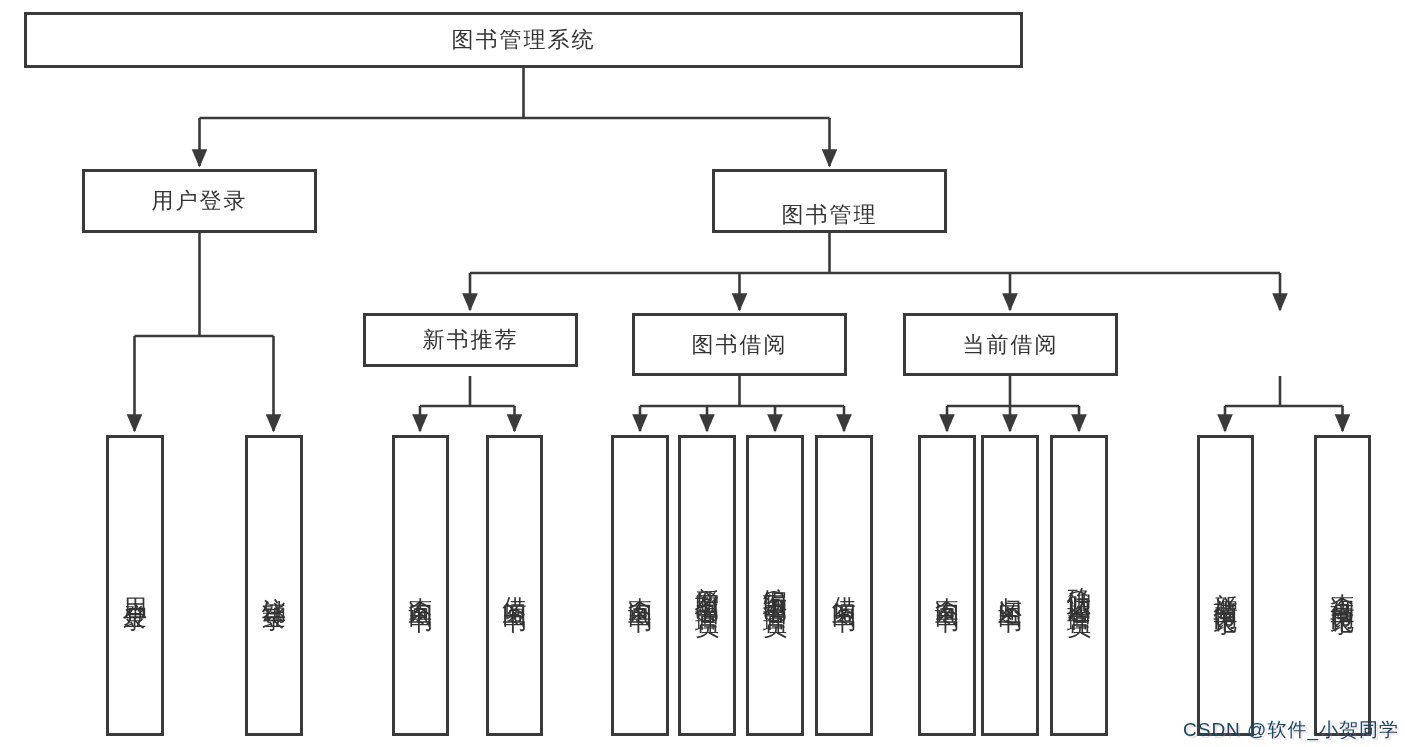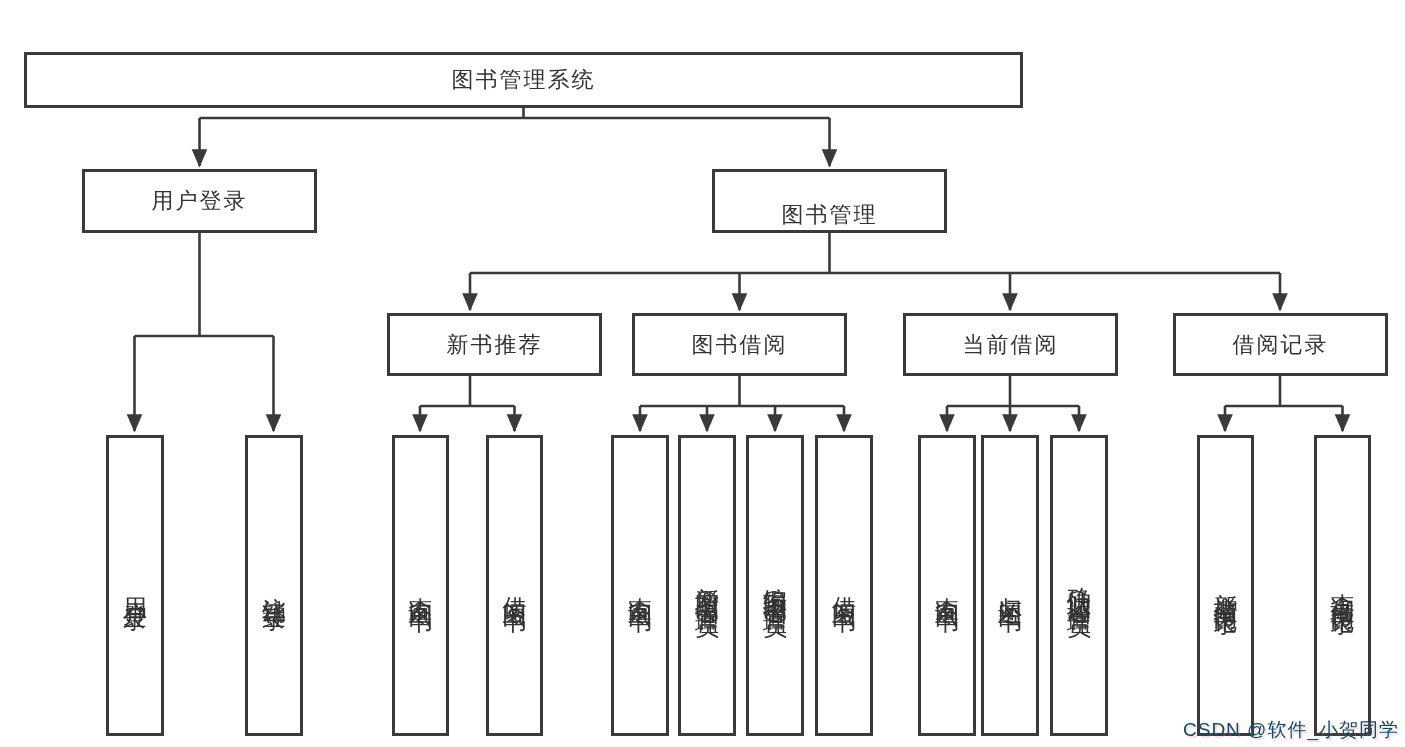--- a/index.html
+++ b/index.html
@@ -41,24 +41,24 @@
   }
   .leaf .vlabel {
     writing-mode: vertical-rl;
     text-orientation: mixed;
     font-size: 24px;
     line-height: 1;
     letter-spacing: 4px;
     color: #333333;
   }
   
-  .n-root   { left: 24px;  top: 12px;  width: 999px; height: 56px; margin-top: 40px; }
+  .n-root   { left: 24px;  top: 12px;  width: 999px; height: 56px; }
   .n-l2-0   { left: 82px;  top: 169px; width: 235px; height: 64px; }
   .n-l2-1   { left: 712px; top: 169px; width: 235px; height: 64px; align-items: flex-end; }
-  .n-l3-0   { left: 363px;  top: 313px; width: 215px; height: 63px; margin-left: 24px; }
+  .n-l3-0   { left: 363px;  top: 313px; width: 215px; height: 54px; }
   .n-l3-1   { left: 632px;  top: 313px; width: 215px; height: 63px; }
   .n-l3-2   { left: 903px;  top: 313px; width: 215px; height: 63px; }
   .n-l3-3   { left: 1173px; top: 313px; width: 215px; height: 63px; }
   .leaf     { top: 435px; height: 301px; width: 58px; }
   .n-lf-0   { left: 106px; }
   .n-lf-1   { left: 245px; }
   .n-lf-2   { left: 392px; width: 57px; }
   .n-lf-3   { left: 486px; width: 57px; }
   .n-lf-4   { left: 611px; }
   .n-lf-5   { left: 678px; }
@@ -135,23 +135,20 @@
 
   <div class="box n-l3-0">
     <span class="hlabel">新书推荐</span>
   </div>
   <div class="box n-l3-2">
     <span class="hlabel">当前借阅</span>
   </div>
   <div class="box n-l3-1">
     <span class="hlabel">图书借阅</span>
   </div>
-  <div class="box n-l3-3">
-    <span class="hlabel">借阅记录</span>
-  </div>
 
   <div class="box leaf n-lf-0">
     <span class="vlabel">用户登录</span>
   </div>
   <div class="box leaf n-lf-1">
     <span class="vlabel">注销登录</span>
   </div>
 
   <div class="box leaf n-lf-2">
     <span class="vlabel">查询图书</span>

